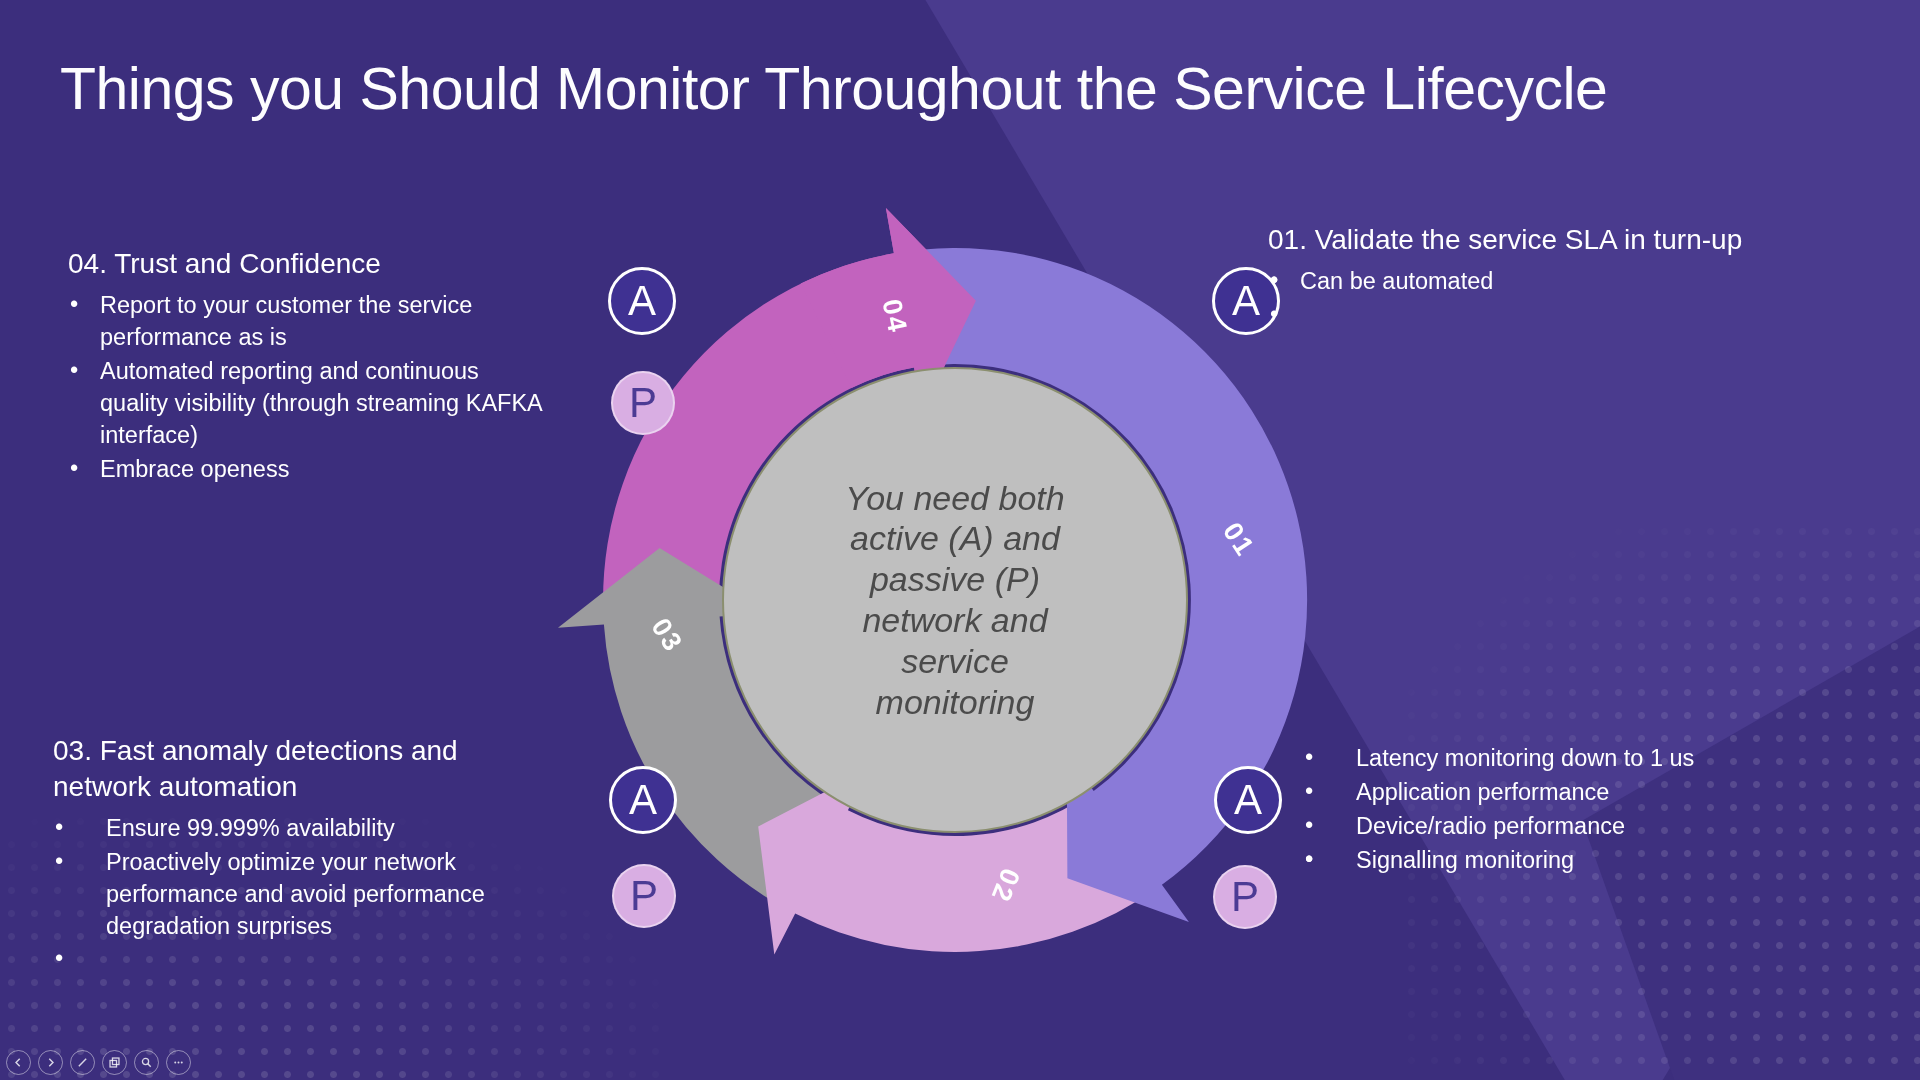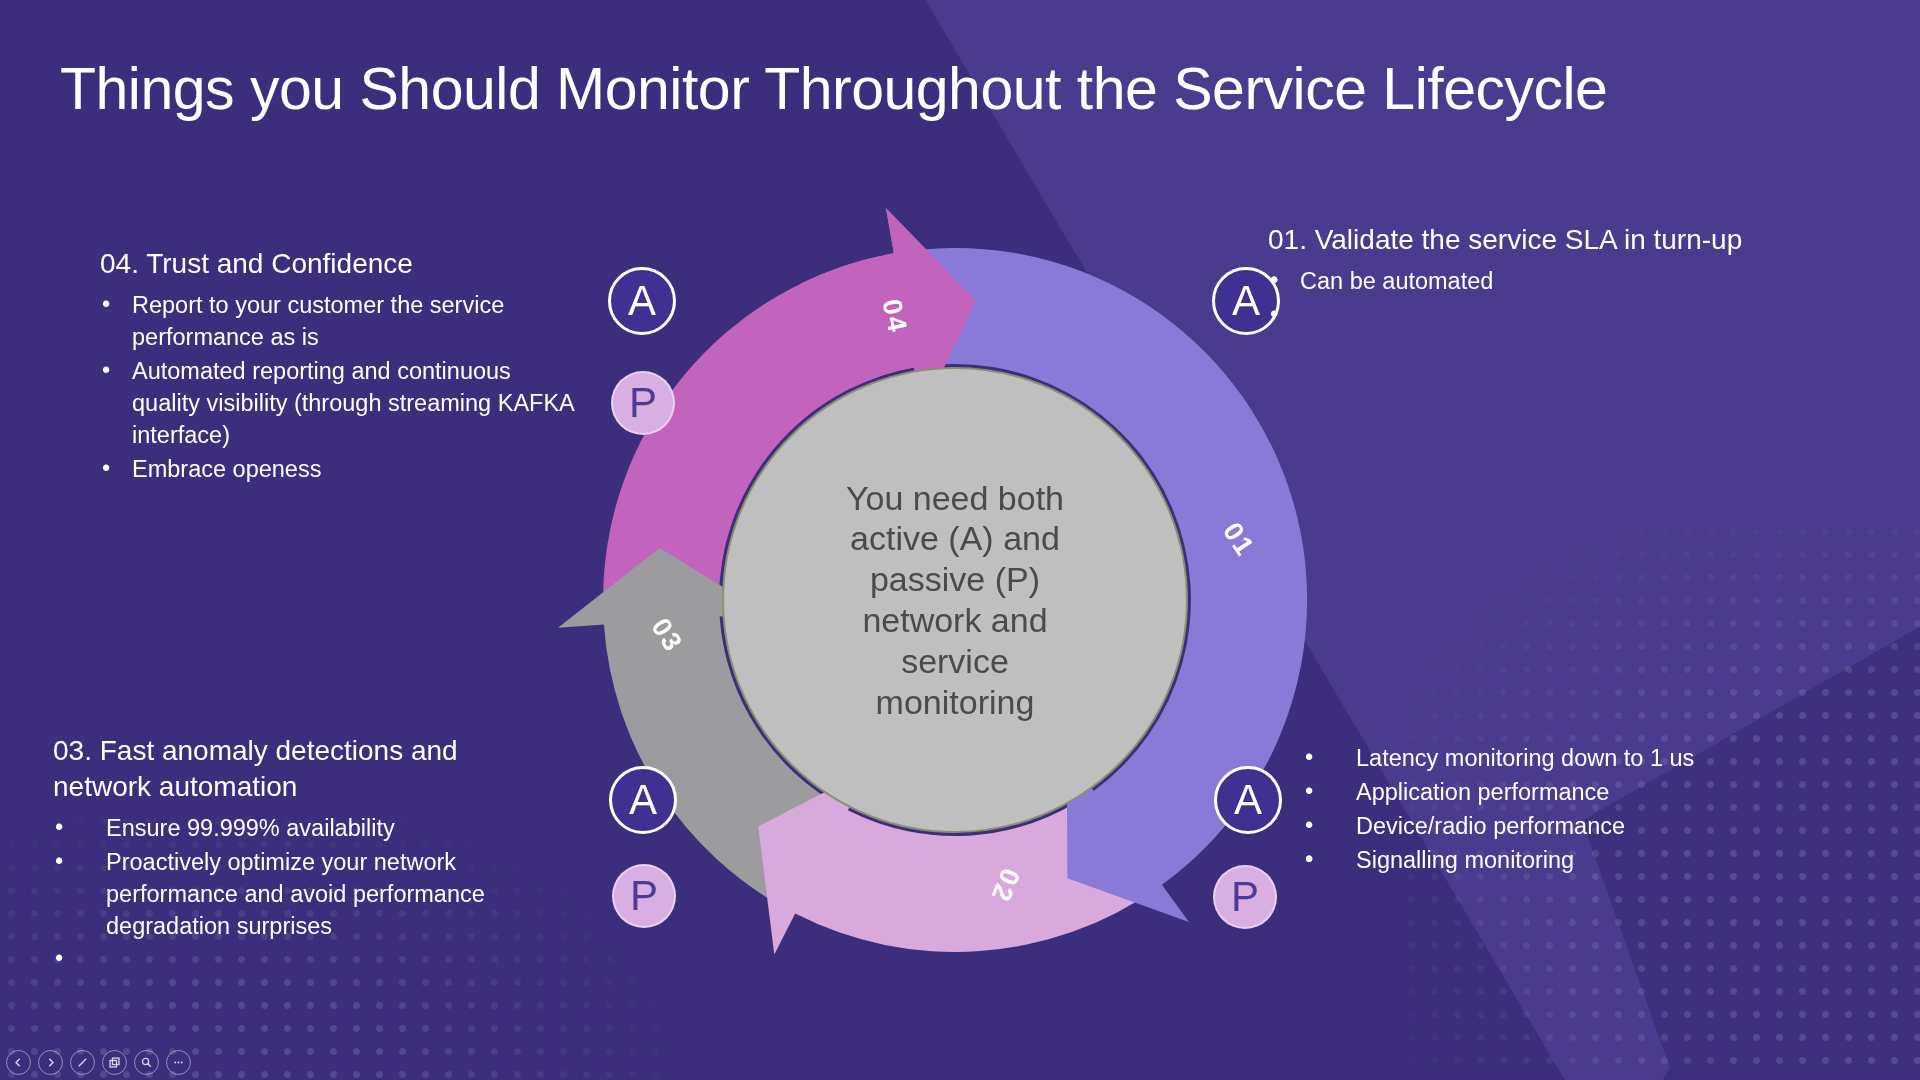--- a/index.html
+++ b/index.html
@@ -23,24 +23,24 @@
     -webkit-mask-image:radial-gradient(ellipse at 95% 65%,#000 35%,transparent 82%);
             mask-image:radial-gradient(ellipse at 95% 65%,#000 35%,transparent 82%);}
 
   #title{position:absolute;left:60px;top:56px;width:1800px;color:#fdfdfe;
     font-size:59px;font-weight:400;letter-spacing:-0.5px;line-height:1.15;}
 
   #diagram-svg{position:absolute;left:0;top:0;}
 
   #center-text{position:absolute;left:800px;top:388px;width:310px;height:424px;
     display:flex;align-items:center;justify-content:center;text-align:center;
-    color:#4b4b4b;font-size:34px;line-height:1.2;white-space:pre-line;}
+    color:#4b4b4b;font-size:34px;line-height:1.2;white-space:pre-line;font-style:italic;}
 
   .block{position:absolute;color:#fff;}
-  #block-04{left:68px;top:246px;width:475px;margin-left:32px;}
+  #block-04{left:68px;top:246px;width:475px;}
   #block-01{left:1268px;top:222px;width:562px;}
   #block-03{left:53px;top:733px;width:490px;}
   #block-02{left:1303px;top:741px;width:588px;}
   .block h2{font-size:28px;font-weight:400;margin:0 0 8px 0;line-height:1.28;}
   .bullet{font-size:23.5px;line-height:1.36;margin:2px 0;position:relative;}
   .indent-sm .bullet{padding-left:32px;}
   .indent-lg .bullet{padding-left:53px;}
   .bullet .dot{position:absolute;left:2px;top:-1px;}
 
   .badge{position:absolute;border-radius:50%;display:flex;align-items:center;justify-content:center;

